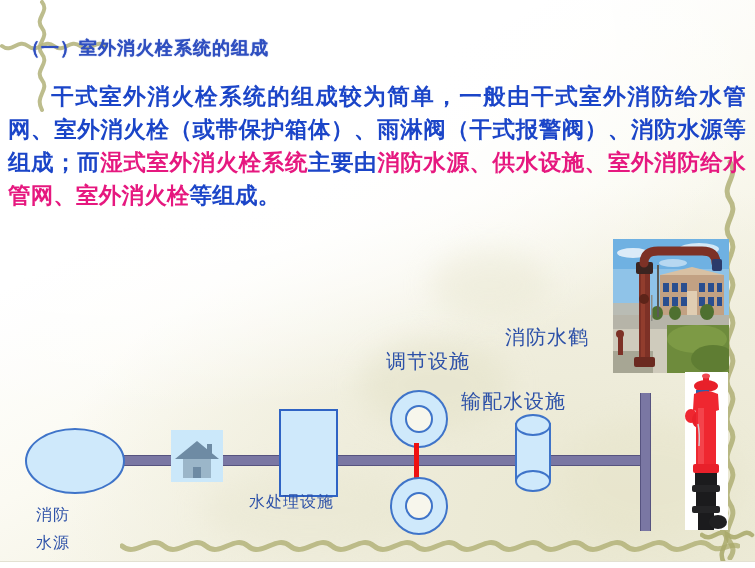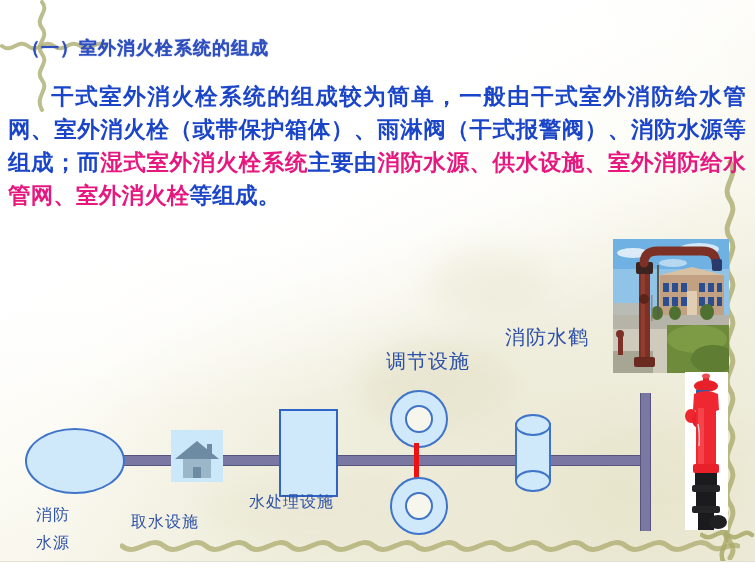--- a/index.html
+++ b/index.html
@@ -131,35 +131,35 @@
   <div class="dlabel" style="left:36px;top:533px;">水源</div>
 
   <div class="house-box" style="left:171px;top:430px;width:52px;height:52px;">
     <svg width="52" height="52" viewBox="0 0 52 52" style="display:block;">
       <polygon points="26,11 48,29 4,29" fill="#6e8ba4"></polygon>
       <rect x="12" y="29" width="28" height="19" fill="#9bb6c9"></rect>
       <rect x="22" y="37" width="8" height="11" fill="#6e8ba4"></rect>
       <rect x="36" y="14" width="5" height="10" fill="#6e8ba4"></rect>
     </svg>
   </div>
-  <div class="dlabel" style="left:131px;top:512px;">取水设施</div>
 
   <div class="rect" style="left:279px;top:409px;width:55px;height:84px;"></div>
   <div class="dlabel" style="left:249px;top:492px;">水处理设施</div>
 
   <div class="ring" style="left:390px;top:390px;width:54px;height:54px;"></div>
   <div class="ring-hole" style="left:405px;top:405px;width:24px;height:24px;"></div>
   <div class="redlink" style="left:414px;top:443px;width:5px;height:46px;"></div>
   <div class="ring" style="left:390px;top:477px;width:54px;height:54px;"></div>
   <div class="ring-hole" style="left:405px;top:492px;width:24px;height:24px;"></div>
   <div class="dlabel big" style="left:366px;top:348px;margin-left:20px;">调节设施</div>
 
   <div class="cyl-body" style="left:515px;top:423px;width:32px;height:58px;"></div>
   <div class="cyl-bot" style="left:515px;top:470px;width:32px;height:18px;"></div>
   <div class="cyl-top" style="left:515px;top:414px;width:32px;height:18px;"></div>
+  <div class="dlabel big" style="left:461px;top:388px;">输配水设施</div>
 
   <div class="photo photo-crane" style="left:613px;top:239px;width:116px;height:134px;">
     <svg width="116" height="134" viewBox="0 0 116 134" style="display:block;">
 
       <rect x="0" y="0" width="116" height="78" fill="#8fc3e8"></rect>
       <rect x="0" y="0" width="116" height="30" fill="#6fb1e2"></rect>
 
       <ellipse cx="20" cy="14" rx="16" ry="5" fill="#ffffff" opacity=".75"></ellipse>
       <ellipse cx="86" cy="10" rx="20" ry="6" fill="#ffffff" opacity=".7"></ellipse>
       <ellipse cx="60" cy="24" rx="14" ry="4" fill="#ffffff" opacity=".5"></ellipse>

